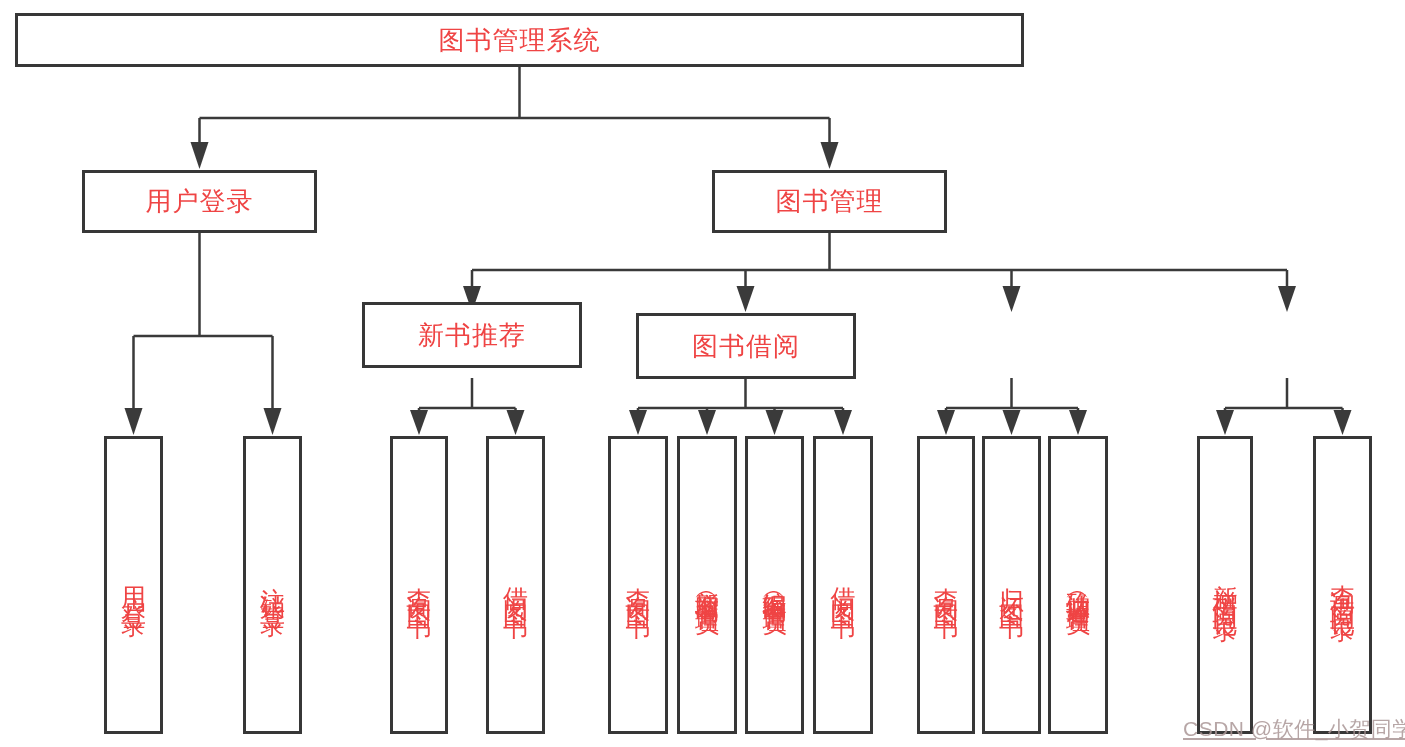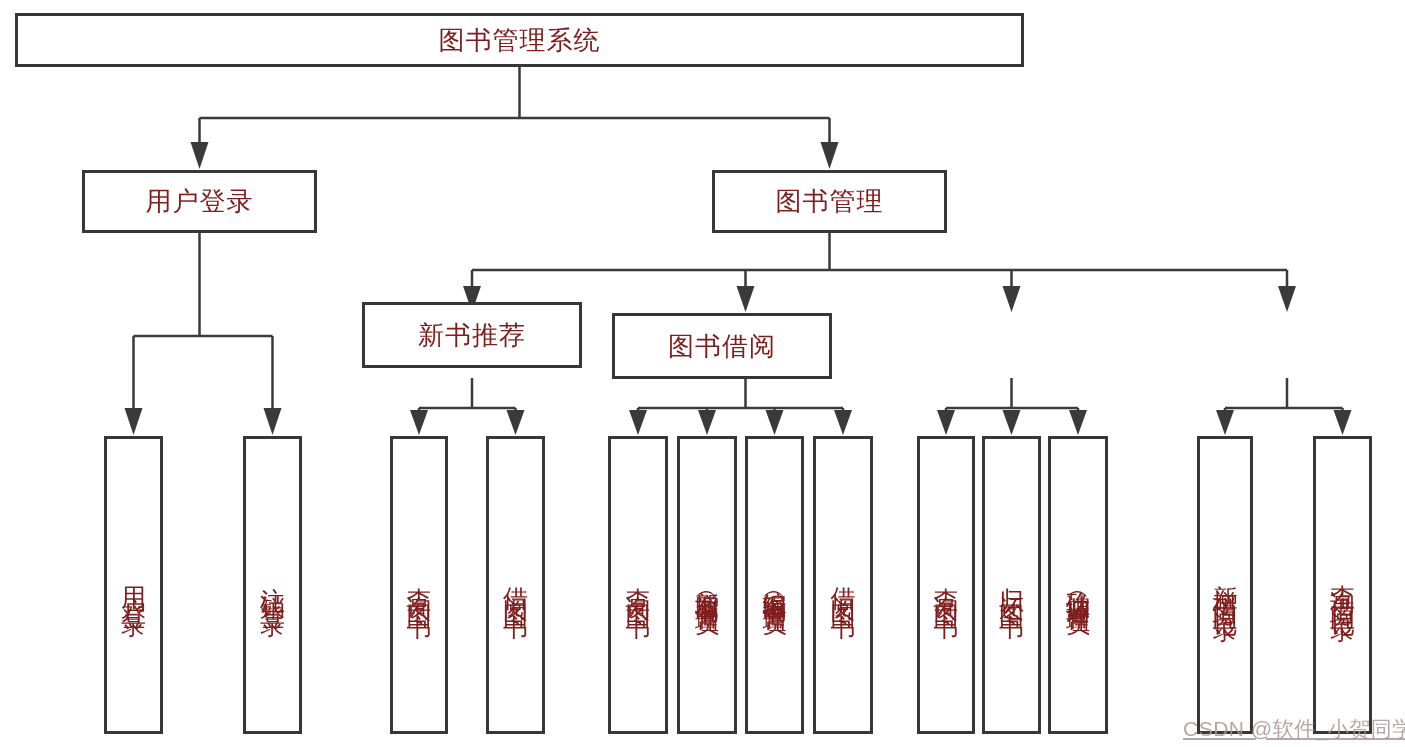--- a/index.html
+++ b/index.html
@@ -30,21 +30,21 @@
     stroke: none;
   }
   .box {
     position: absolute;
     box-sizing: border-box;
     border: 3px solid #373737;
     background: #ffffff;
     display: flex;
     align-items: center;
     justify-content: center;
-    color: #7f1d1d;
+    color: #ef4444;
     font-size: 26px;
     letter-spacing: 1px;
     text-align: center;
     line-height: 1.1;
   }
   .leaf {
     writing-mode: vertical-rl;
     text-orientation: upright;
     letter-spacing: 9px;
     font-size: 25px;
@@ -123,21 +123,21 @@
       <polygon points="1333.5,410 1351.5,410 1342.5,435"></polygon>
     </g>
   </svg>
 
   <div class="box" style="left:15px; top:13px; width:1009px; height:54px;">图书管理系统</div>
 
   <div class="box" style="left:82px; top:170px; width:235px; height:63px;">用户登录</div>
   <div class="box" style="left:712px; top:170px; width:235px; height:63px;">图书管理</div>
 
   <div class="box" style="left:362px; top:302px; width:220px; height:66px;">新书推荐</div>
-  <div class="box" style="left:612px; top:313px; width:220px; height:66px;">图书借阅</div>
+  <div class="box" style="left:636px; top:313px; width:220px; height:66px;">图书借阅</div>
 
   <div class="box leaf" style="left:104px; top:436px; width:59px; height:298px;">用户登录</div>
   <div class="box leaf" style="left:243px; top:436px; width:59px; height:298px;">注销登录</div>
 
   <div class="box leaf" style="left:390px; top:436px; width:58px; height:298px;">查询图书</div>
   <div class="box leaf" style="left:486px; top:436px; width:59px; height:298px;">借阅图书</div>
 
   <div class="box leaf" style="left:608px; top:436px; width:60px; height:298px;">查询图书</div>
   <div class="box leaf dense" style="left:677px; top:436px; width:60px; height:298px;">新增图书（管理员）</div>
   <div class="box leaf dense" style="left:745px; top:436px; width:59px; height:298px;">编辑图书（管理员）</div>

